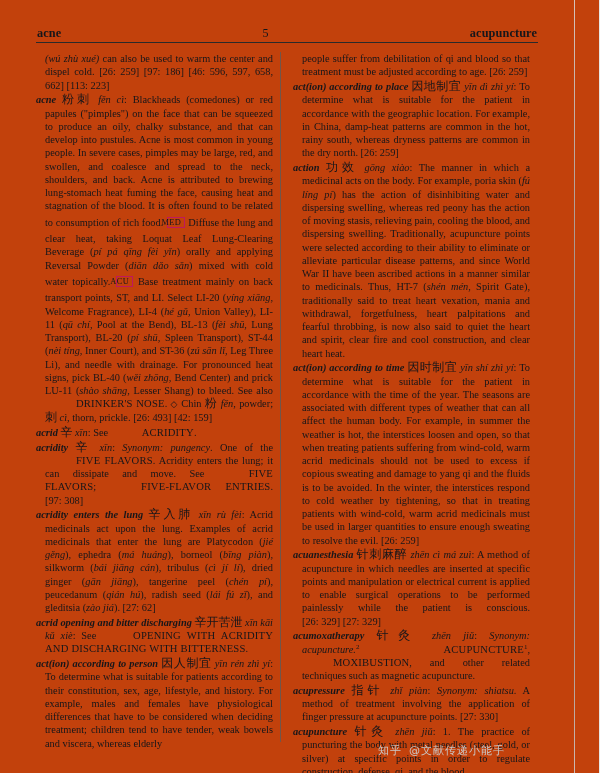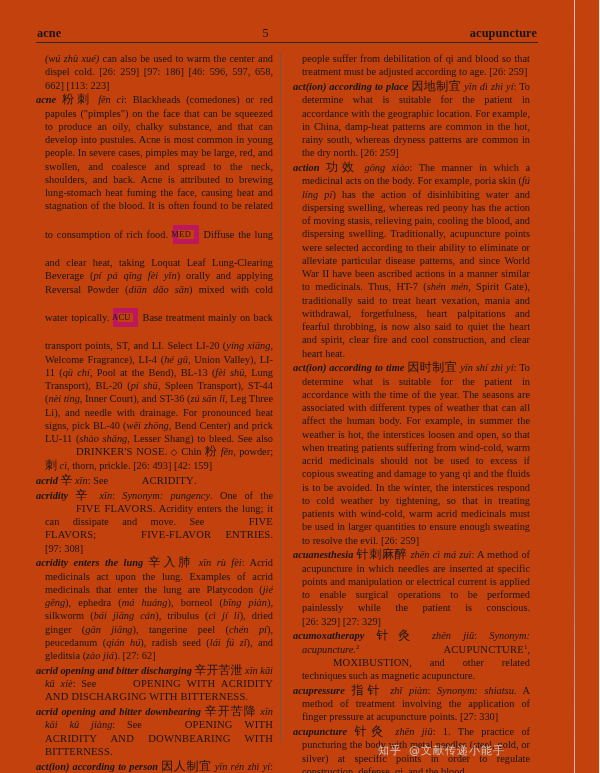--- a/index.html
+++ b/index.html
@@ -108,28 +108,28 @@
     font-size: 12px;
   }
   .sc {
     font-variant: small-caps;
     font-size: 10.6px;
     letter-spacing: .2px;
     margin-left: 31px;
   }
   .boxlab {
     display: inline-block;
-    border: 5px solid #be185d;
+    border: 1px solid #be185d;
     padding: 0px 2.5px 0px 2.5px;
     font-variant: small-caps;
     font-size: 8.4px;
     line-height: 9.5px;
     letter-spacing: .4px;
     vertical-align: 1px;
-    margin: 12px 1px;
+    margin: 4px 1px;
   }
   .ref { white-space: nowrap; }
   sup { font-size: 7px; vertical-align: super; line-height: 0; }
   .dia { font-size: 9px; vertical-align: .5px; }
 
   
   #watermark {
     position: absolute;
     left: 378px;
     top: 743px;
@@ -169,21 +169,20 @@
 
 
       <p class="entry hang para"><b class="hw">acrid</b> <span class="han">辛</span> <i class="py">xīn</i><span>: See </span><span class="sc">ACRIDITY</span><span>.</span></p>
 
       <p class="entry hang para"><b class="hw">acridity</b> <span class="han">辛</span> <i class="py">xīn</i><span>: </span><i class="py">Synonym: pungency</i><span>. One of the </span><span class="sc">FIVE FLAVORS</span><span>. Acridity enters the lung; it can dissipate and move. See </span><span class="sc">FIVE FLAVORS</span><span>; </span><span class="sc">FIVE-FLAVOR ENTRIES</span><span>. </span><span class="ref">[97: 308]</span></p>
 
       <p class="entry hang para"><b class="hw">acridity enters the lung</b> <span class="han">辛入肺</span> <i class="py">xīn rù fèi</i><span>: Acrid medicinals act upon the lung. Examples of acrid medicinals that enter the lung are Platycodon (</span><i class="py">jié gěng</i><span>), ephedra (</span><i class="py">má huáng</i><span>), borneol (</span><i class="py">bīng piàn</i><span>), silkworm (</span><i class="py">bái jiāng cán</i><span>), tribulus (</span><i class="py">cì jí lí</i><span>), dried ginger (</span><i class="py">gān jiāng</i><span>), tangerine peel (</span><i class="py">chén pí</i><span>), peucedanum (</span><i class="py">qián hú</i><span>), radish seed (</span><i class="py">lái fú zǐ</i><span>), and gleditsia (</span><i class="py">zào jiá</i><span>). </span><span class="ref">[27: 62]</span></p>
 
       <p class="entry hang para"><b class="hw">acrid opening and bitter discharging</b> <span class="han">辛开苦泄</span> <i class="py">xīn kāi kǔ xiè</i><span>: See </span><span class="sc">OPENING WITH ACRIDITY AND DISCHARGING WITH BITTERNESS</span><span>.</span></p>
 
-      <p class="entry hang para"><b class="hw">acrid opening and bitter downbearing</b> <span class="han">辛开苦降</span> <i class="py">xīn kāi kǔ jiàng</i><span>: See </span><span class="sc">OPENING WITH ACRIDITY AND DOWNBEARING WITH BITTERNESS</span><span>.</span></p>
 
       <p class="entry hang para"><b class="hw">act(ion) according to person</b> <span class="han">因人制宜</span> <i class="py">yīn rén zhì yí</i><span>: To determine what is suitable for patients according to their constitution, sex, age, lifestyle, and history. For example, males and females have physiological differences that have to be considered when deciding treatment; children tend to have tender, weak bowels and viscera, whereas elderly</span></p>
 
     </div>
 
     <div id="col-div"></div>
 
     <div class="col" id="col-right">
 
       <p class="entry cont para"><span>people suffer from debilitation of qi and blood so that treatment must be adjusted according to age. </span><span class="ref">[26: 259]</span></p>

